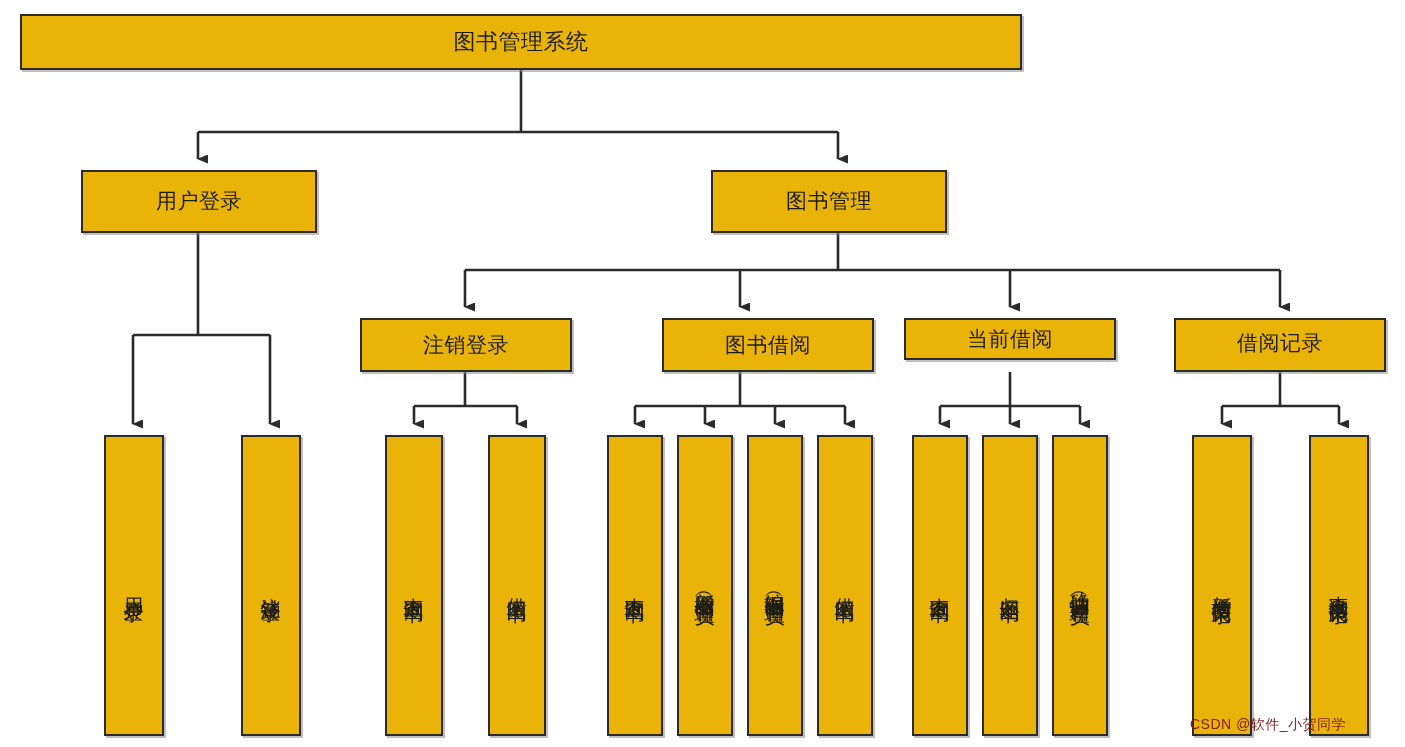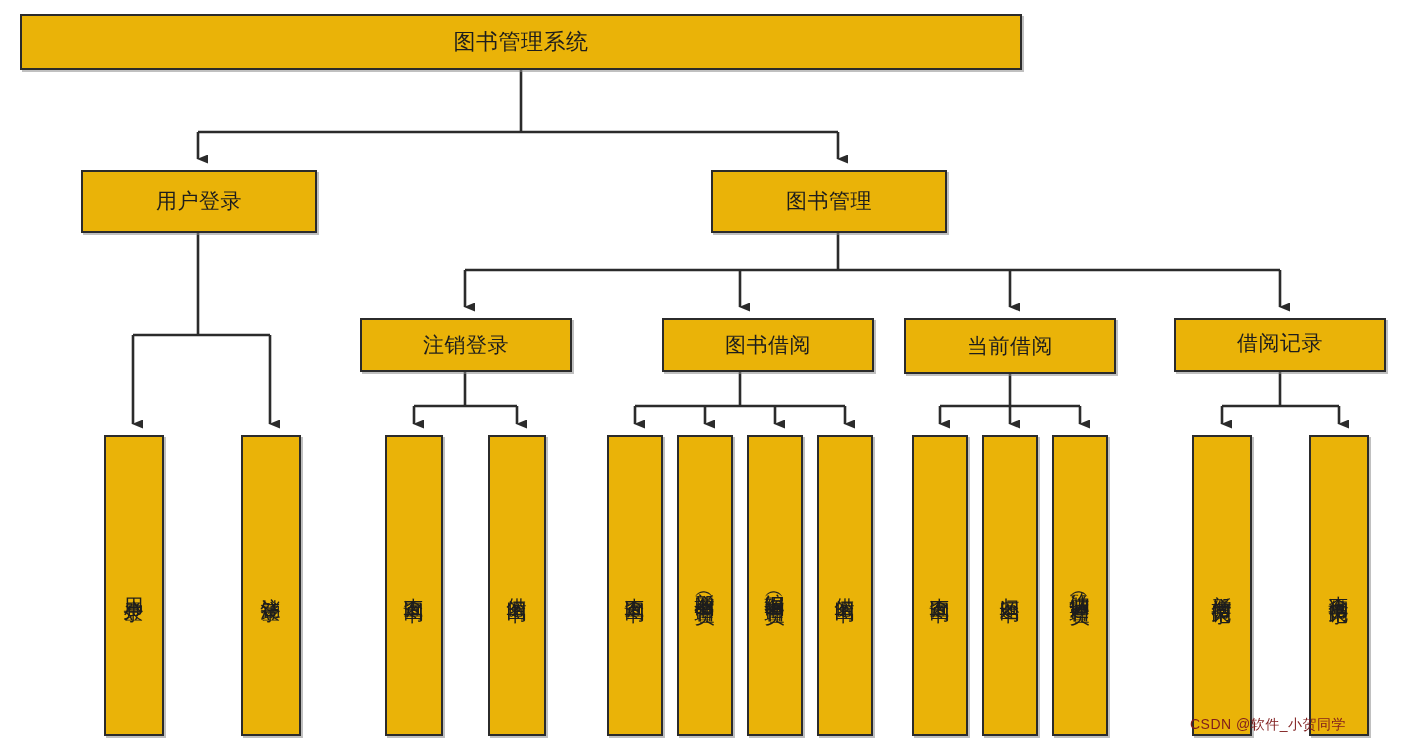--- a/index.html
+++ b/index.html
@@ -126,21 +126,21 @@
   <div class="node" style="left:711px; top:170px; width:236px; height:63px;justify-content:center;">
     <span class="node-label">图书管理</span>
   </div>
 
   <div class="node" style="left:360px; top:318px; width:212px; height:54px;">
     <span class="node-label">注销登录</span>
   </div>
   <div class="node" style="left:634px; top:318px; width:212px; height:54px;margin-left:28px;">
     <span class="node-label">图书借阅</span>
   </div>
-  <div class="node" style="left:904px; top:318px; width:212px; height:56px;">
+  <div class="node" style="left:904px; top:318px; width:212px; height:42px;">
     <span class="node-label">当前借阅</span>
   </div>
   <div class="node" style="left:1174px; top:318px; width:212px; height:54px;font-family:Liberation Mono, monospace;">
     <span class="node-label">借阅记录</span>
   </div>
 
   <div class="node vertical" style="left:104px; top:435px; width:60px; height:301px;">
     <span class="node-label">用户登录</span>
   </div>
   <div class="node vertical" style="left:241px; top:435px; width:60px; height:301px;">

